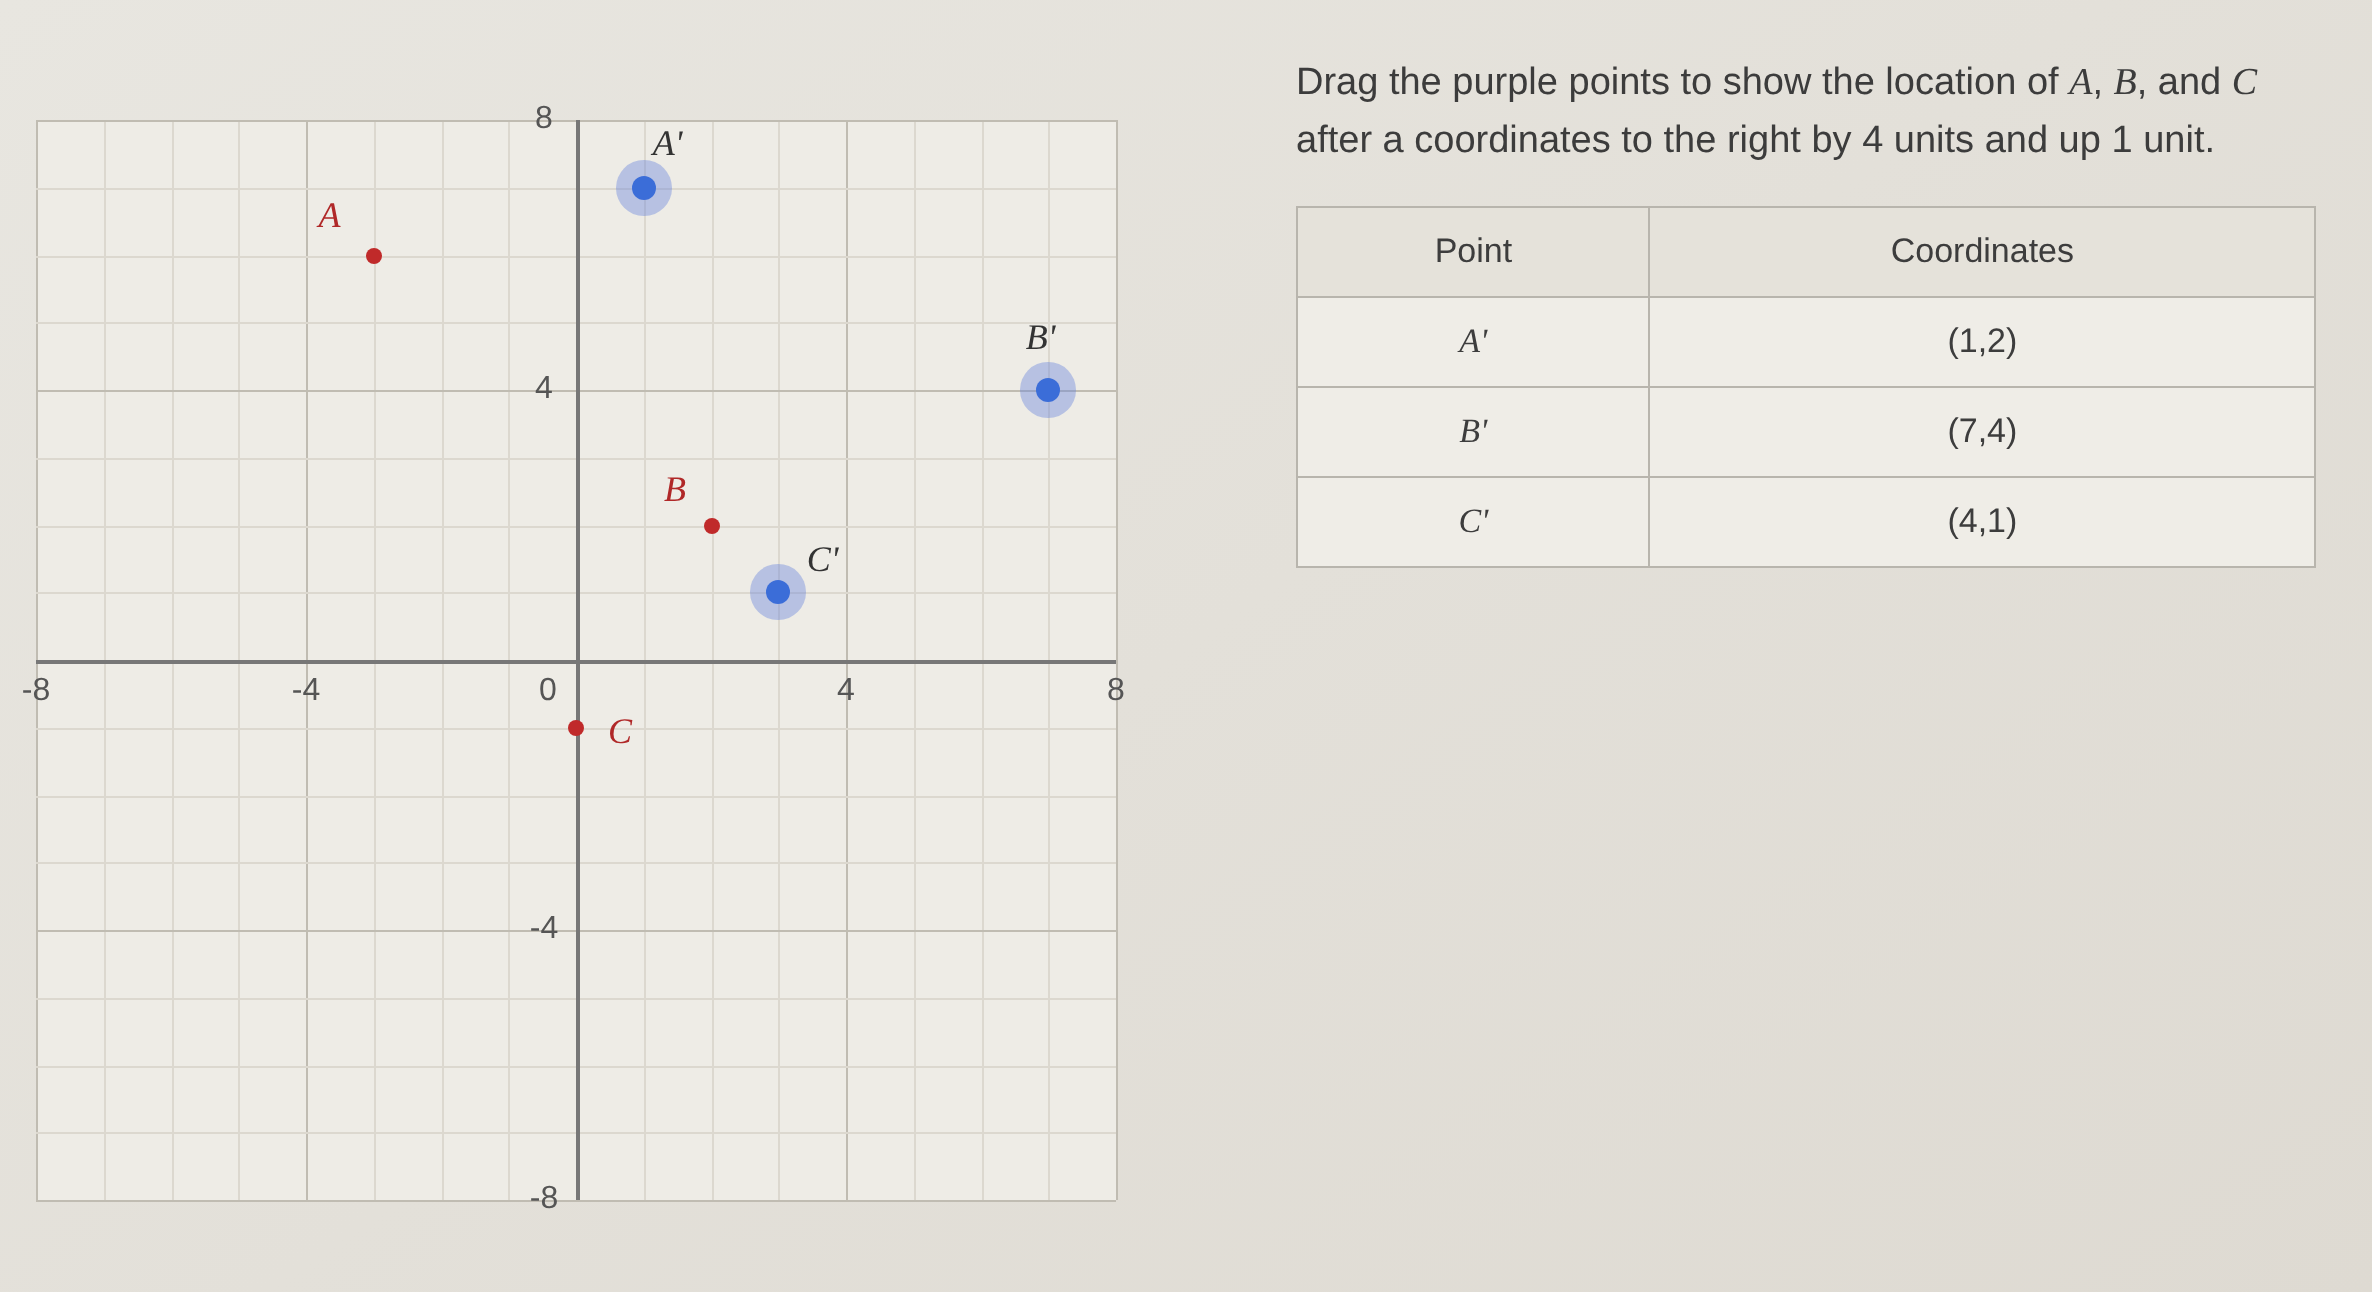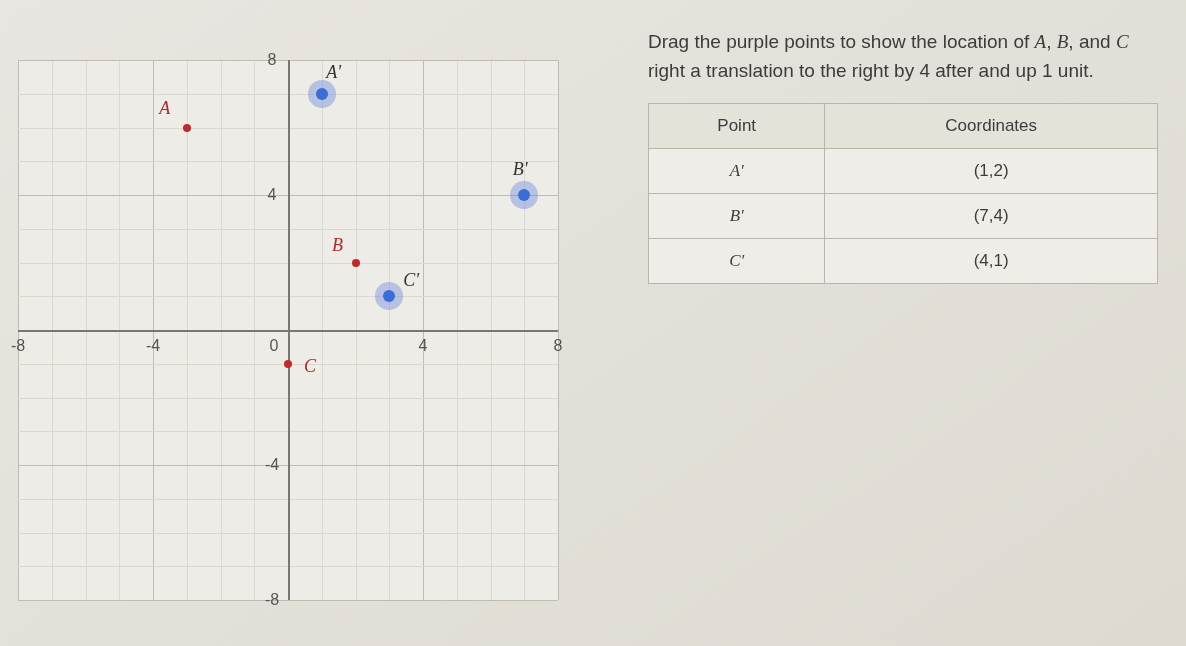--- a/index.html
+++ b/index.html
@@ -174,21 +174,21 @@
         <div class="point-purple" style="left: 506.25px; top: 135px;"></div>
         <div class="pt-label black" style="left: 502.25px; top: 109px;">B'</div>
         <div class="point-purple" style="left: 371.25px; top: 236.25px;"></div>
         <div class="pt-label black" style="left: 393.25px; top: 220.25px;">C'</div>
       </div>
   </div>
 
   <div class="text-side">
 
     <p class="instruction">
-      <span>Drag the purple points to show the location of </span><span class="mi">A</span><span>, </span><span class="mi">B</span><span>, and </span><span class="mi">C</span><span> right a translation to the right by </span><span>4</span><span> after and up </span><span>1</span><span> unit.</span>
+      <span>Drag the purple points to show the location of </span><span class="mi">A</span><span>, </span><span class="mi">B</span><span>, and </span><span class="mi">C</span><span> after a coordinates to the right by </span><span>4</span><span> units and up </span><span>1</span><span> unit.</span>
     </p>
 
 
     <div class="table-wrap">
     <table class="coords">
       <thead>
         <tr>
           <th>Point</th>
           <th>Coordinates</th>
         </tr>

